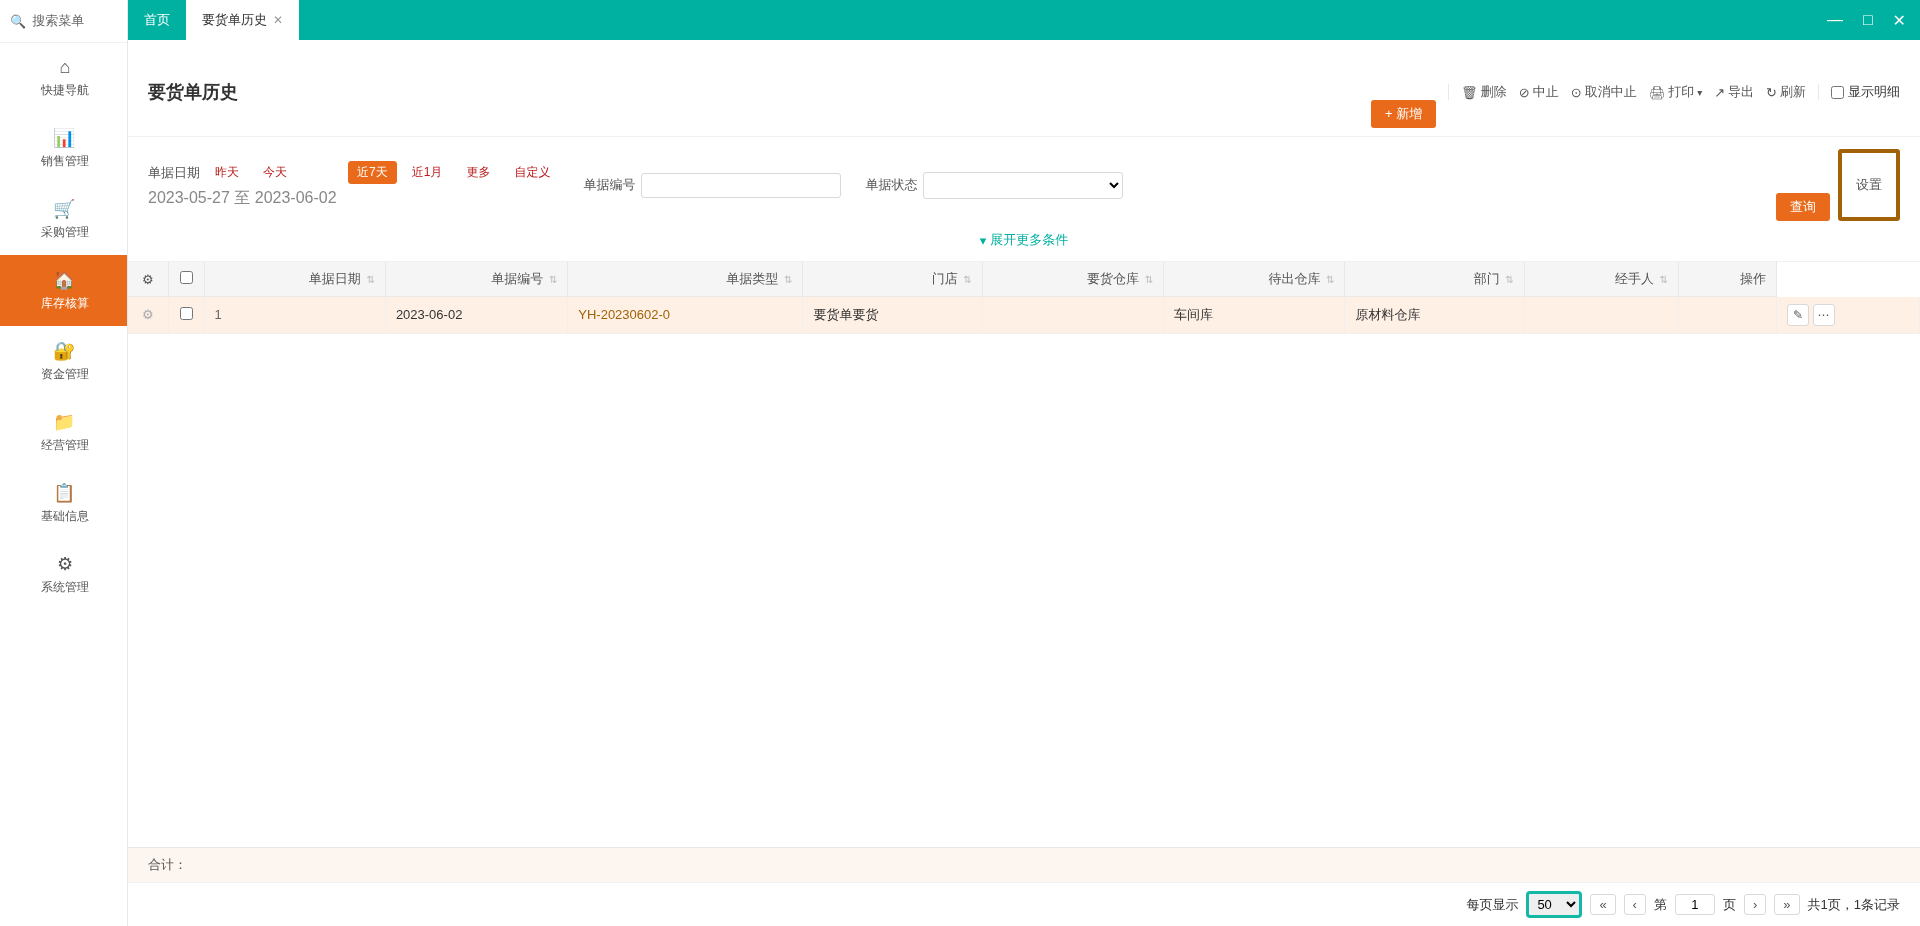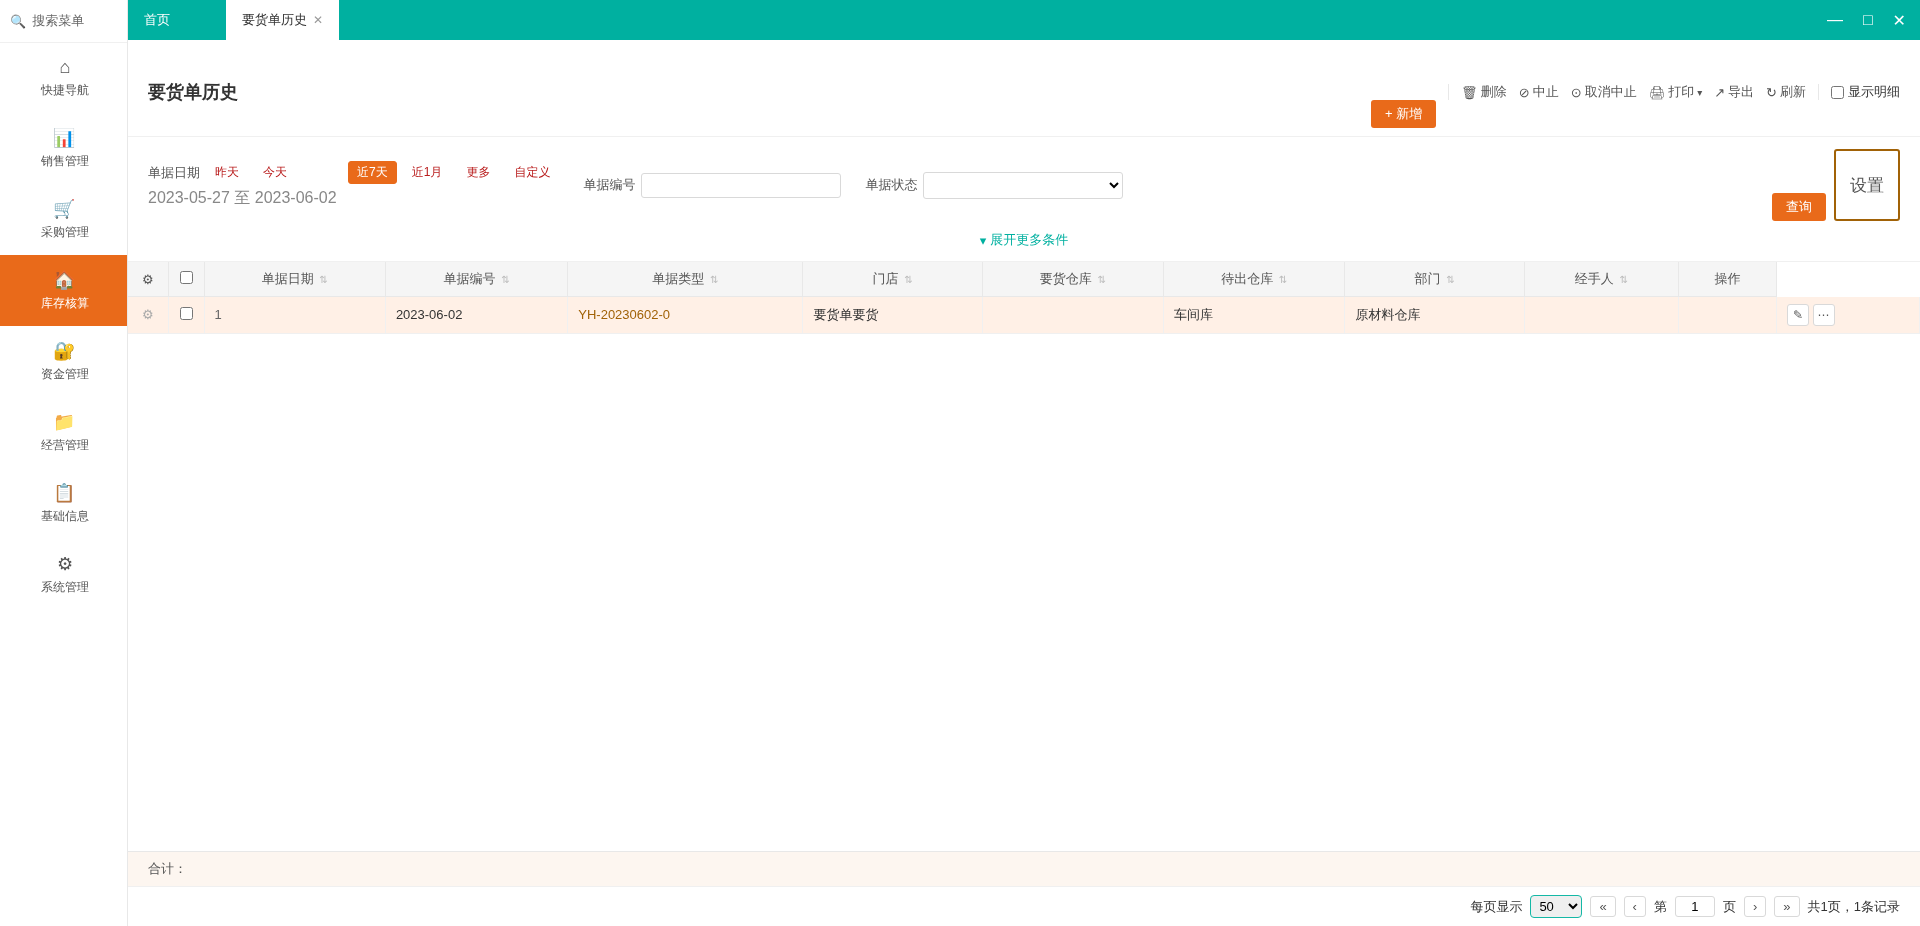--- a/index.html
+++ b/index.html
@@ -10,74 +10,74 @@
     .sidebar-search { display: flex; align-items: center; padding: 12px 10px; border-bottom: 1px solid #f0f0f0; cursor: pointer; color: #666; font-size: 13px; }
     .sidebar-item { display: flex; flex-direction: column; align-items: center; padding: 14px 8px; cursor: pointer; color: #555; font-size: 12px; border-left: 3px solid transparent; }
     .sidebar-item.active { background: #e96a1a; color: #fff; border-left: 3px solid #e96a1a; }
     .sidebar-item .icon { font-size: 18px; margin-bottom: 4px; }
     .sidebar-item.active .icon { color: #fff; }
 
     
     .main { flex: 1; display: flex; flex-direction: column; height: 926px; overflow: hidden; }
 
     
-    .tab-bar { background: #00b0a0; height: 40px; display: flex; align-items: center; padding: 0 0 0 0; flex-shrink: 0; gap: 40px; }
+    .tab-bar { background: #00b0a0; height: 40px; display: flex; align-items: center; padding: 0 0 0 0; flex-shrink: 0; }
     .tab-item { padding: 0 16px; height: 40px; display: flex; align-items: center; color: #fff; cursor: pointer; font-size: 13px; position: relative; }
     .tab-item.active { background: #fff; color: #333; }
     .tab-item .tab-close { margin-left: 6px; font-size: 12px; cursor: pointer; color: #999; }
     .tab-home { background: transparent; }
 
     
     .window-controls { margin-left: auto; display: flex; align-items: center; padding-right: 8px; gap: 8px; }
     .window-btn { color: #fff; font-size: 16px; cursor: pointer; padding: 2px 6px; }
 
     
     .content { flex: 1; background: #fff; display: flex; flex-direction: column; overflow: hidden; }
 
     
     .page-header { padding: 16px 20px 8px 20px; display: flex; align-items: center; justify-content: space-between; border-bottom: 1px solid #f0f0f0; flex-shrink: 0; }
     .page-title { font-size: 18px; font-weight: bold; color: #333; }
     .toolbar { display: flex; align-items: center; gap: 12px; }
     .toolbar-btn { display: flex; align-items: center; gap: 3px; font-size: 13px; cursor: pointer; color: #555; }
     .btn-primary { background: #e96a1a; color: #fff; border: none; padding: 5px 14px; border-radius: 3px; cursor: pointer; font-size: 13px; margin-top: 44px; }
-    .btn-secondary { background: #fff; color: #555; border: 2px solid #a16207; padding: 5px 14px; border-radius: 3px; cursor: pointer; font-size: 17px; }
+    .btn-secondary { background: #fff; color: #555; border: 4px solid #a16207; padding: 5px 14px; border-radius: 3px; cursor: pointer; font-size: 13px; }
 
     
     .filter-area { padding: 12px 20px; border-bottom: 1px solid #f0f0f0; flex-shrink: 0; }
     .filter-row { display: flex; align-items: center; gap: 24px; margin-bottom: 6px; }
     .filter-label { color: #555; font-size: 13px; white-space: nowrap; }
     .date-options { display: flex; gap: 6px; align-items: center; }
     .date-btn { padding: 2px 8px; border-radius: 3px; cursor: pointer; font-size: 12px; color: #b91c1c; border: 1px solid transparent; }
     .date-btn.active { background: #e96a1a; color: #fff; border-color: #e96a1a; margin-left: 46px; }
     .date-range { font-size: 16px; color: #888; }
     .filter-input { border: 1px solid #d9d9d9; padding: 4px 8px; border-radius: 3px; font-size: 13px; width: 200px; outline: none; }
     .filter-select { border: 1px solid #d9d9d9; padding: 4px 8px; border-radius: 3px; font-size: 13px; width: 200px; outline: none; background: #fff; }
     .expand-btn { display: flex; align-items: center; gap: 4px; color: #00b0a0; cursor: pointer; font-size: 13px; margin-top: 4px; }
 
     
     .table-area { flex: 1; overflow: auto; padding: 0; }
     table { width: 100%; border-collapse: collapse; font-size: 13px; }
     thead tr { background: #f5f5f5; }
-    thead th { padding: 8px 10px; text-align: center; border-bottom: 1px solid #e8e8e8; border-right: 1px solid #e8e8e8; color: #555; font-weight: normal; white-space: nowrap; }
+    thead th { padding: 8px 10px; text-align: right; border-bottom: 1px solid #e8e8e8; border-right: 1px solid #e8e8e8; color: #555; font-weight: normal; white-space: nowrap; }
     thead th:first-child { width: 40px; text-align: center; }
     tbody tr { border-bottom: 1px solid #f0f0f0; }
     tbody tr.selected { background: #fff0e6; }
     tbody td { padding: 7px 10px; border-right: 1px solid #f0f0f0; white-space: nowrap; }
     tbody td:first-child { text-align: center; }
     .row-num { color: #666; }
     .link { color: #a16207; cursor: pointer; text-decoration: none; }
     .op-btn { width: 22px; height: 22px; display: inline-flex; align-items: center; justify-content: center; border: 1px solid #d9d9d9; border-radius: 3px; cursor: pointer; font-size: 12px; color: #555; background: #fff; }
     .sort-icon { font-size: 10px; color: #bbb; margin-left: 2px; }
 
     
     .footer-summary { background: #fdf6f0; border-top: 1px solid #e8e8e8; padding: 8px 20px; font-size: 13px; color: #555; flex-shrink: 0; }
     .pagination { display: flex; align-items: center; justify-content: flex-end; padding: 8px 20px; border-top: 1px solid #f0f0f0; gap: 8px; font-size: 13px; flex-shrink: 0; background: #fff; }
     .page-btn { border: 1px solid #d9d9d9; background: #fff; padding: 2px 8px; border-radius: 3px; cursor: pointer; color: #555; font-size: 13px; }
     .page-input { border: 1px solid #d9d9d9; padding: 2px 6px; width: 40px; text-align: center; border-radius: 3px; font-size: 13px; }
-    .per-page-select { border: 1px solid #14b8a6; padding: 2px 4px; border-radius: 4px; font-size: 13px; }
+    .per-page-select { border: 3px solid #14b8a6; padding: 2px 4px; border-radius: 4px; font-size: 13px; }
 
     
     .toolbar-divider { width: 1px; height: 16px; background: #e8e8e8; }
 
     .checkbox-col { width: 36px; text-align: center; }
     .settings-col { width: 36px; text-align: center; cursor: pointer; }
 
     
     .top-brand { background: #00b0a0; }
   </style>

